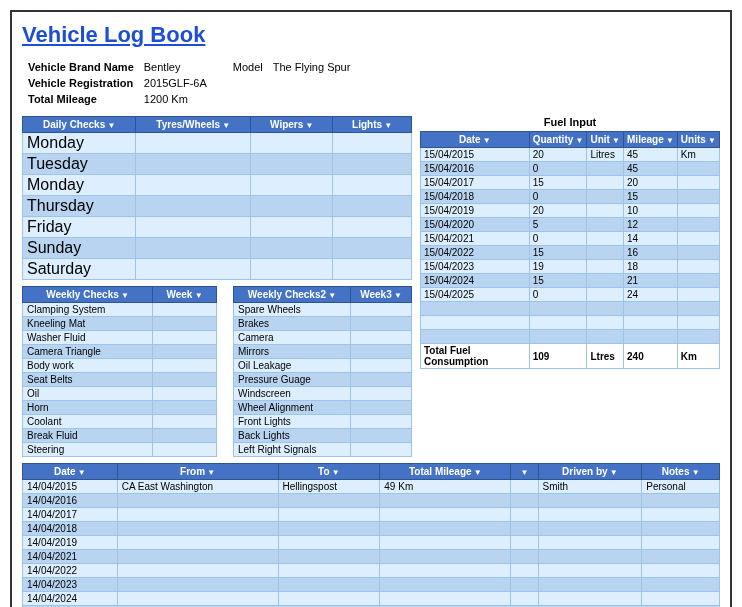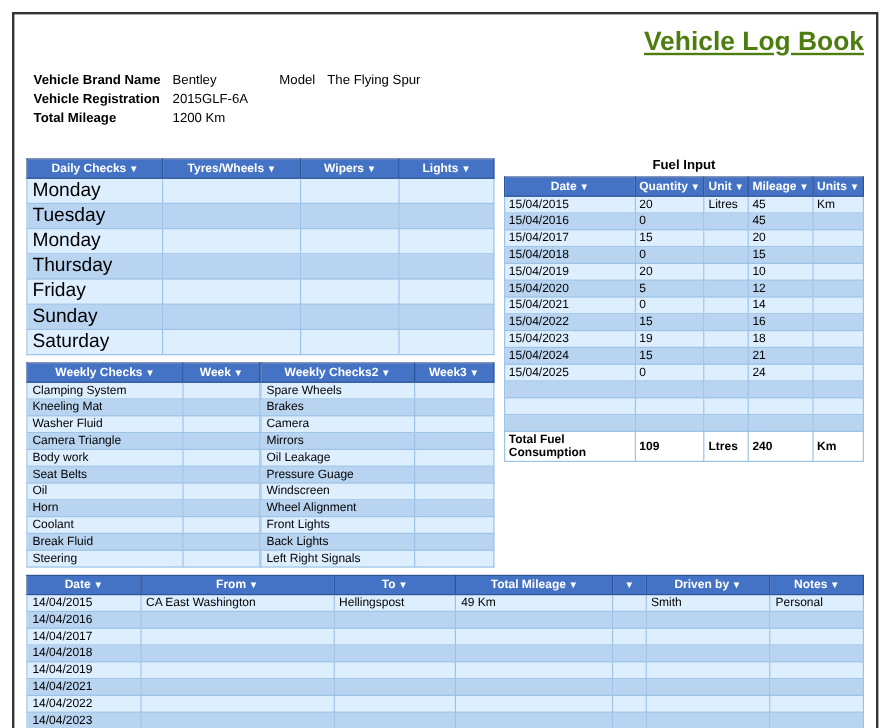--- a/index.html
+++ b/index.html
@@ -10,31 +10,31 @@
       width: 742px;
       min-height: 607px;
       padding: 10px;
     }
     .page-container {
       border: 2px solid #333;
       padding: 10px;
       background: #fff;
     }
     .title {
-      text-align: right;
+      text-align: left;
       font-size: 22px;
       font-weight: bold;
-      color: #4d7c0f;
+      color: #1d4ed8;
       text-decoration: underline;
       margin-bottom: 10px;
     }
     .vehicle-info {
       display: flex;
       gap: 20px;
-      margin-bottom: 24px;
+      margin-bottom: 8px;
       font-size: 11px;
     }
     .vehicle-info-left {
       flex: 1;
     }
     .vehicle-info-left table td {
       padding: 1px 4px;
       font-size: 11px;
     }
     .vehicle-info-left table td:first-child {
@@ -141,21 +141,21 @@
       font-size: 10px;
     }
     .log-table tr:nth-child(odd) td {
       background: #DDEEFF;
     }
     .log-table tr:nth-child(even) td {
       background: #B8D4F0;
     }
     .weekly-grid {
       display: flex;
-      gap: 0;
+      gap: 16px;
       border-radius: 12px;
     }
     .weekly-left {
       flex: 0 0 195px;
     }
     .weekly-right {
       flex: 1;
     }
     .weekly-table {
       width: 100%;

